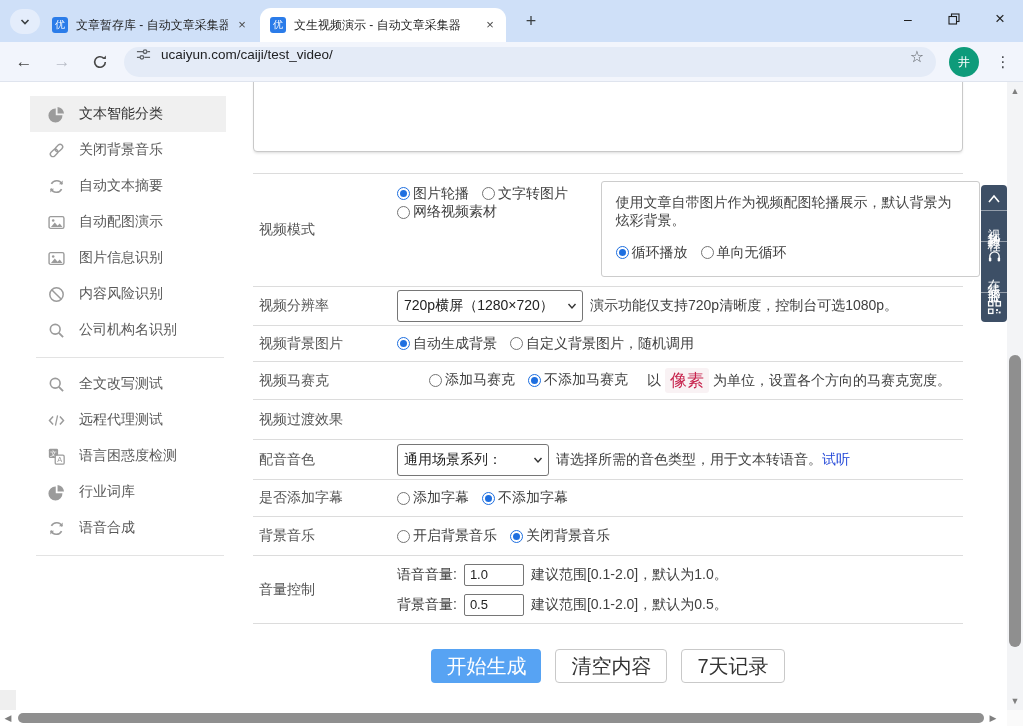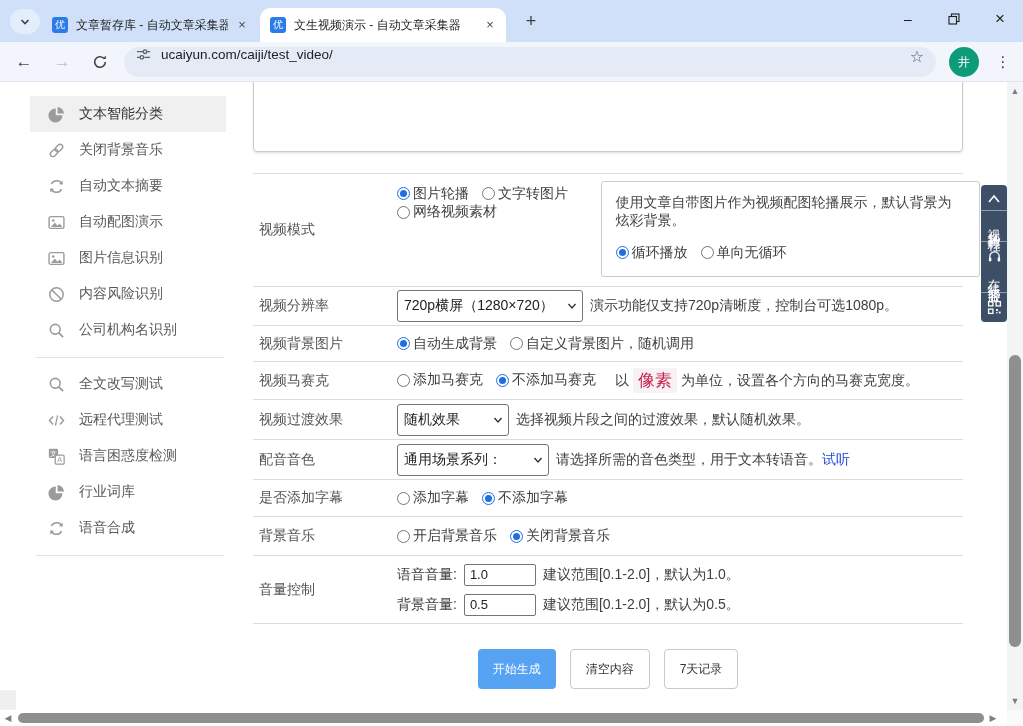--- a/index.html
+++ b/index.html
@@ -51,23 +51,23 @@
   .radio.checked{border-color:#1e6fe0;}
   .radio.checked::after{content:"";position:absolute;inset:2px;border-radius:50%;background:#1e6fe0;}
   .mode-box{width:540px;border:1px solid #ccc;border-radius:3px;padding:12px 14px 14px;margin:6px 0 8px;}
   .mode-box .note{color:#444;}
   .mode-box .opts{margin-top:14px;}
   .select{height:32px;border:1px solid #767676;border-radius:3px;background:#fff;display:inline-flex;align-items:center;justify-content:space-between;padding:0 5px 0 6px;color:#222;margin-right:7px;flex:none;gap:8px;}
   .note{color:#404040;}
   .codetag{color:#c7254e;background:#f9f2f4;border-radius:3px;padding:1px 5px;margin:0 4px;font-size:17px;}
   .link{color:#2449d8;cursor:pointer;}
   .vol-line{display:flex;align-items:center;height:30px;}
-  .vol-input{width:72px;height:22px;border:1px solid #767676;border-radius:2px;margin:0 7px;padding:0 5px;font-size:13px;font-family:inherit;color:#222;}
+  .vol-input{width:60px;height:22px;border:1px solid #767676;border-radius:2px;margin:0 7px;padding:0 5px;font-size:13px;font-family:inherit;color:#222;}
   .btn-row{display:flex;justify-content:center;gap:14px;margin-top:25px;}
-  .btn{height:40px;padding:0 15px;border-radius:4px;font-size:12px;display:flex;align-items:center;cursor:pointer;}
+  .btn{height:34px;padding:0 15px;border-radius:4px;font-size:20px;display:flex;align-items:center;cursor:pointer;}
   .btn.primary{background:#57a3f3;color:#fff;}
   .btn.ghost{background:#fff;border:1px solid #c9c9c9;color:#333;}
 
   
   .float-widget{position:absolute;left:981px;top:103px;width:26px;background:#3d4f66;border-radius:4px;color:#fff;}
   .fw-sec{display:flex;flex-direction:column;align-items:center;padding:7px 0;cursor:pointer;}
   .fw-sec + .fw-sec{border-top:1px solid rgba(255,255,255,.45);}
   .vtext{writing-mode:vertical-lr;font-size:13px;letter-spacing:4px;line-height:1;margin-top:6px;}
   .fw-sec:first-child{padding:8px 0 6px;}
 
@@ -322,47 +322,38 @@
             <span class="radio checked"></span>
             <span>自动生成背景</span>
           </span>
           <span class="opt">
             <span class="radio"></span>
             <span>自定义背景图片，随机调用</span>
           </span>
         </div>
     </div>
 
-    <div class="frow" style="min-height:38px;">
+    <div class="frow" style="min-height:38px;gap:32px;">
       <div class="flabel">视频马赛克</div>
       <div class="fcontent">
         <span><span class="opt">
               <span class="radio"></span>
               <span>添加马赛克</span>
             </span><span class="opt">
               <span class="radio checked"></span>
               <span>不添加马赛克</span>
             </span></span>
         <span class="note" style="margin-left:6px;">以</span>
         <span class="codetag">像素</span>
         <span class="note">为单位，设置各个方向的马赛克宽度。</span>
       </div>
     </div>
 
     <div class="frow" style="min-height:40px;">
       <div class="flabel">视频过渡效果</div>
-      <div class="fcontent">
-        <div class="select" style="width:112px;">
-          <span>随机效果</span>
-          <svg width="10" height="10" viewBox="0 0 10 10">
-              <path d="M1.5 3l3.5 4 3.5-4" fill="none" stroke="#333" stroke-width="1.4"></path>
-            </svg>
-        </div>
-        <span class="note">选择视频片段之间的过渡效果，默认随机效果。</span>
-      </div>
     </div>
 
     <div class="frow" style="min-height:40px;">
       <div class="flabel">配音音色</div>
       <div class="fcontent">
         <div class="select" style="width:152px;">
           <span>通用场景系列：</span>
           <svg width="10" height="10" viewBox="0 0 10 10">
               <path d="M1.5 3l3.5 4 3.5-4" fill="none" stroke="#333" stroke-width="1.4"></path>
             </svg>

